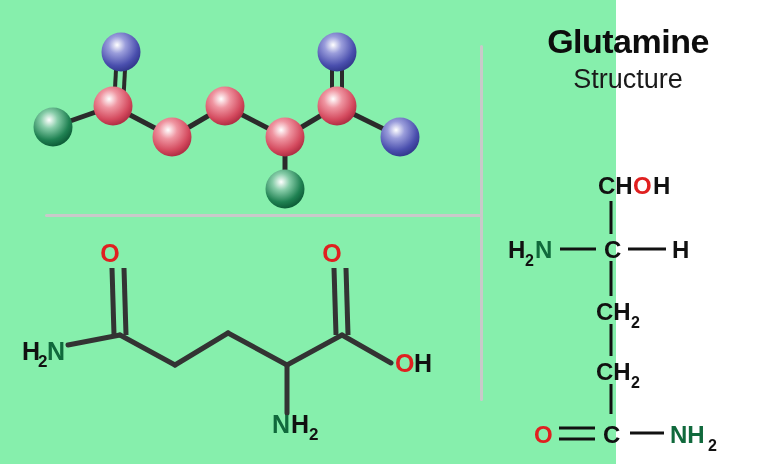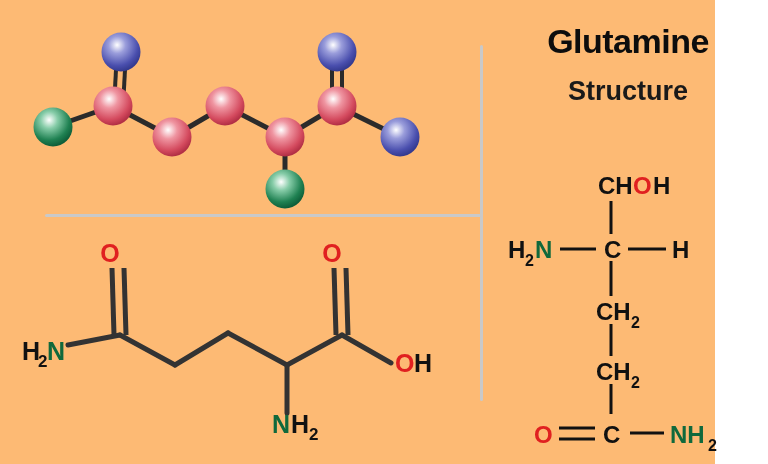--- a/index.html
+++ b/index.html
@@ -1,32 +1,32 @@
 <!DOCTYPE html>
 <html><head>
 <meta charset="utf-8">
 <style>
   html,body{margin:0;padding:0;background:#ffffff;}
   body{width:768px;height:464px;position:relative;overflow:hidden;
        font-family:"Liberation Sans","DejaVu Sans",sans-serif;}
 
-  #root{position:absolute;inset:0;width:715px;height:464px;background:#fdba74;}
+  #root{position:absolute;inset:0;width:616px;height:464px;background:#86efac;}
 
   
   .divider-v{position:absolute;left:480px;top:45px;width:3px;height:356px;
              background:#c9c9c9;border-radius:2px;}
   .divider-h{position:absolute;left:45px;top:214px;width:436px;height:3px;
              background:#c9c9c9;border-radius:2px;}
 
   
   .title-block{position:absolute;left:492px;top:22px;width:272px;text-align:center;}
   .title-main{font-size:34px;font-weight:bold;color:#0d0d0d;letter-spacing:-0.5px;
               line-height:38px;}
-  .title-sub{font-size:27px;font-weight:bold;color:#1a1a1a;line-height:30px;
-             letter-spacing:0px;margin-top:16px;}
+  .title-sub{font-size:27px;font-weight:normal;color:#1a1a1a;line-height:30px;
+             letter-spacing:0px;margin-top:4px;}
 
   
   .bs-panel{position:absolute;left:0;top:0;width:470px;height:212px;}
   .bs-panel svg{position:absolute;left:0;top:0;}
 
   
   .sk-panel{position:absolute;left:0;top:218px;width:470px;height:246px;}
   .sk-panel svg{position:absolute;left:0;top:0;}
 
   

